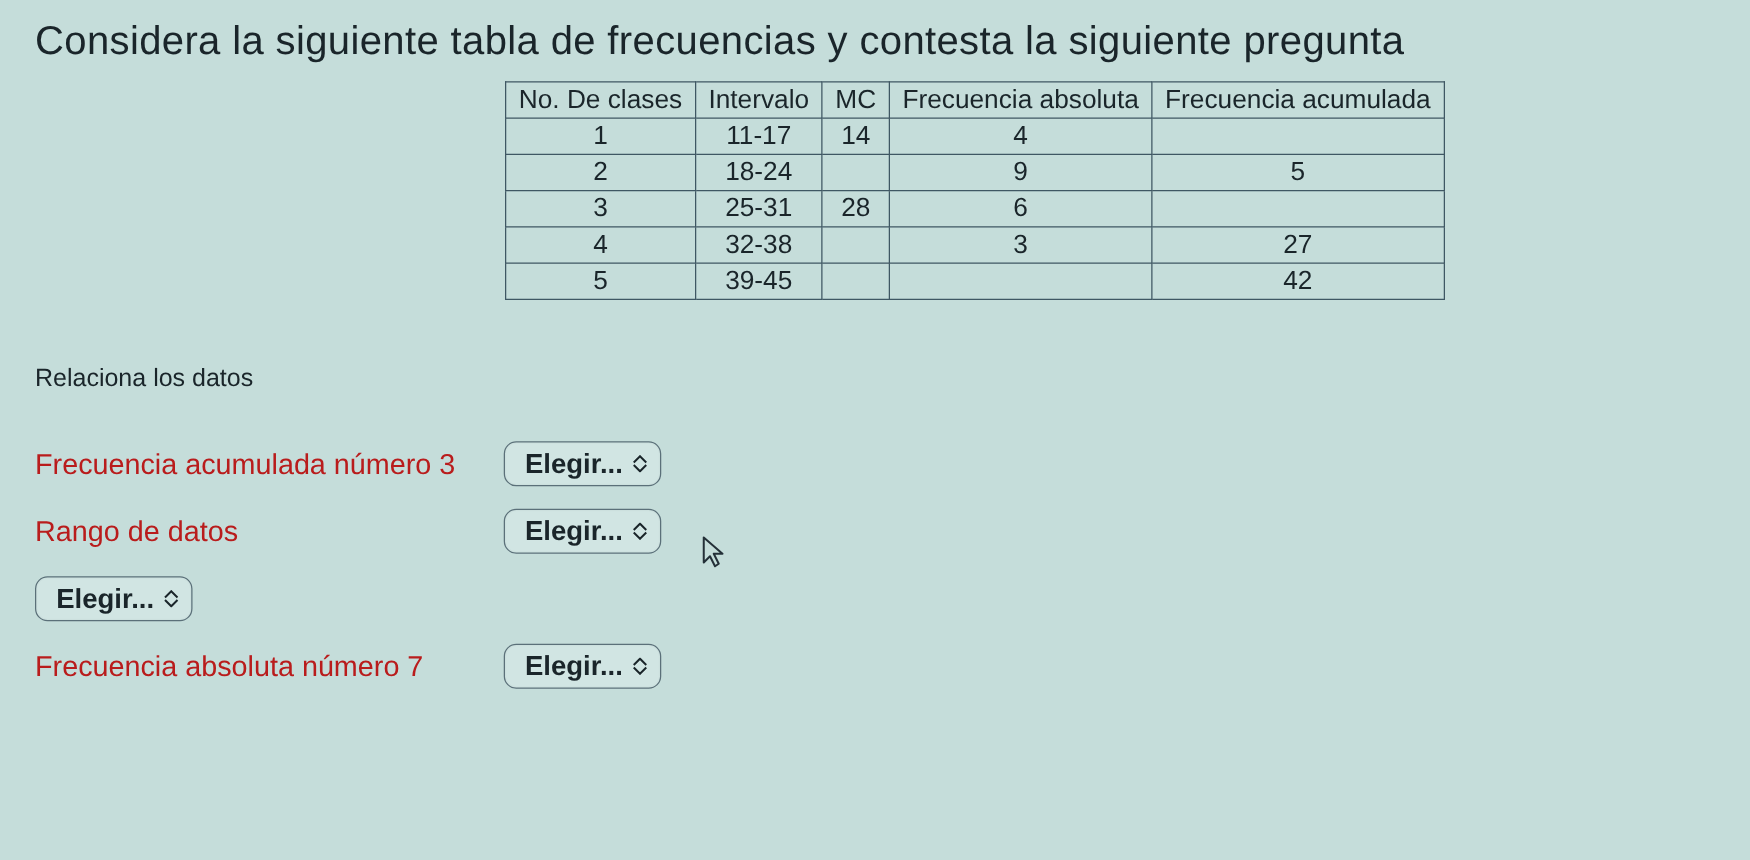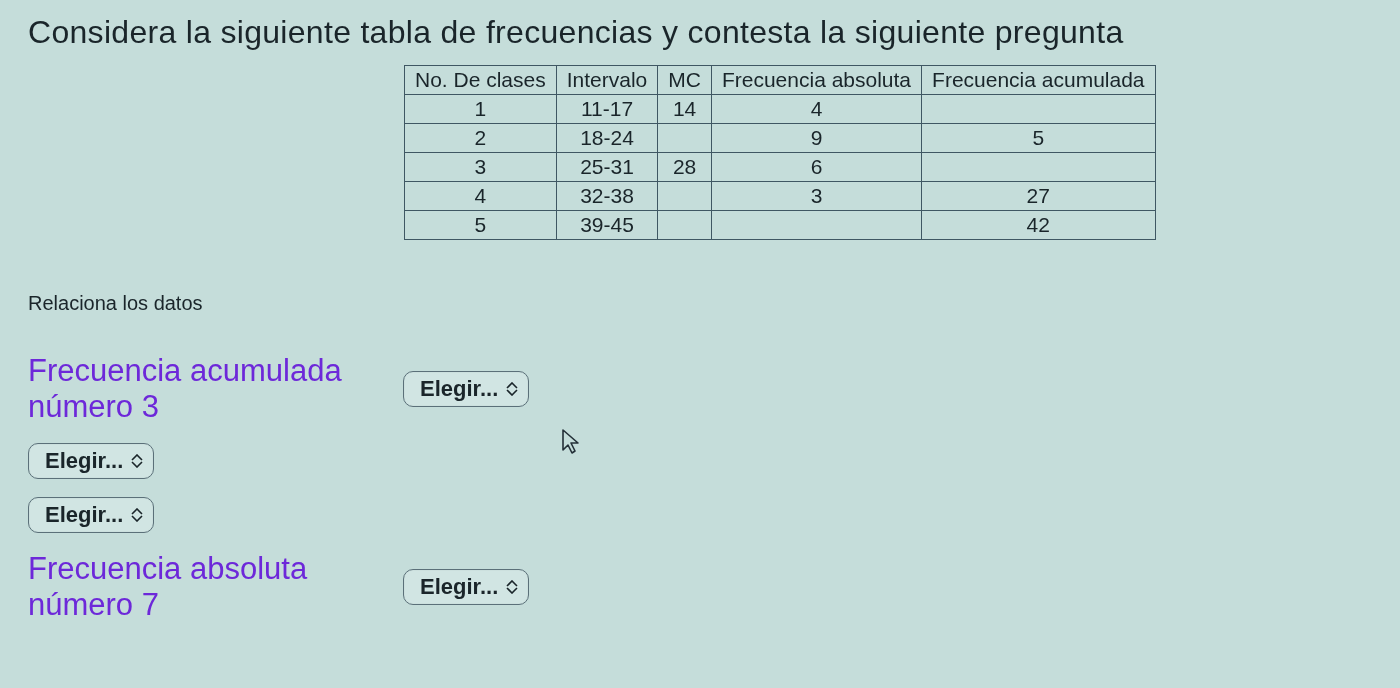--- a/index.html
+++ b/index.html
@@ -52,22 +52,22 @@
   }
 
   .match-block { }
   .match-row {
     display: flex;
     align-items: center;
     margin-bottom: 18px;
   }
   .match-label {
     width: 375px;
-    font-size: 31px;
-    color: #6d28d9;
+    font-size: 23px;
+    color: #b91c1c;
     padding-right: 6px;
   }
   .select-pill {
     display: inline-flex;
     align-items: center;
     background: #d1e5e3;
     border: 1px solid #5b7079;
     border-radius: 10px;
     padding: 4px 10px 4px 16px;
     font-size: 22px;
@@ -160,20 +160,21 @@
           <svg width="12" height="7" viewBox="0 0 12 7">
             <path d="M1 6 L6 1 L11 6" fill="none" stroke="#1a252a" stroke-width="1.6"></path>
           </svg>
           <svg width="12" height="7" viewBox="0 0 12 7">
             <path d="M1 1 L6 6 L11 1" fill="none" stroke="#1a252a" stroke-width="1.6"></path>
           </svg>
         </span>
       </div>
     </div>
     <div class="match-row">
+      <div class="match-label">Rango de datos</div>
       <div class="select-pill">
         <span>Elegir...</span>
         <span class="caret">
           <svg width="12" height="7" viewBox="0 0 12 7">
             <path d="M1 6 L6 1 L11 6" fill="none" stroke="#1a252a" stroke-width="1.6"></path>
           </svg>
           <svg width="12" height="7" viewBox="0 0 12 7">
             <path d="M1 1 L6 6 L11 1" fill="none" stroke="#1a252a" stroke-width="1.6"></path>
           </svg>
         </span>

